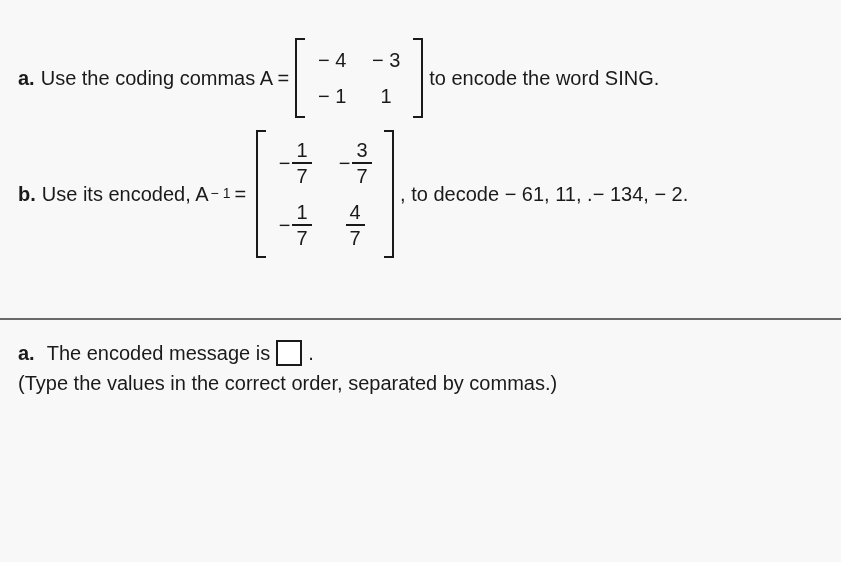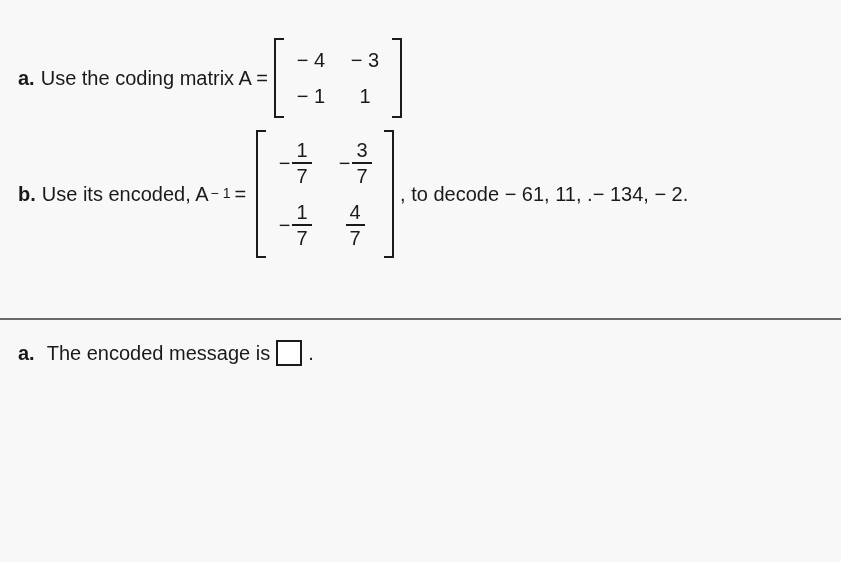--- a/index.html
+++ b/index.html
@@ -83,31 +83,32 @@
     .sup { font-size: 0.7em; vertical-align: super; margin-left:2px; }
   </style>
 </head>
 <body>
 
 <div class="content">
   <div class="section">
 
     <div class="row">
       <span class="part-label">a.</span>
-      <span>Use the coding matrix A =</span>
+      <span>Use the coding commas A =</span>
       <div class="matrix">
         <div class="brkt left"></div>
         <div class="mgrid">
           <div class="cell">− 4</div>
           <div class="cell">− 3</div>
           <div class="cell">− 1</div>
           <div class="cell">1</div>
         </div>
         <div class="brkt right"></div>
       </div>
+      <span>to encode the word SING.</span>
     </div>
 
     <div class="row row-b">
       <span class="part-label">b.</span>
       <span>Use its encoded, A</span>
       <span class="sup">− 1</span>
       <span style="margin:0 4px">=</span>
       <div class="matrix">
         <div class="brkt left"></div>
         <div class="mgrid" style="gap:16px 26px; padding:10px 10px;">
@@ -151,13 +152,14 @@
 
 <hr class="divider">
 
 <div class="answer-area">
   <div class="ans-line">
     <span class="part-label">a.</span>
     <span>The encoded message is</span>
     <span class="ibox"></span>
     <span>.</span>
   </div>
+  <div class="instr">(Type the values in the correct order, separated by commas.)</div>
 </div>
 
 </body></html>

